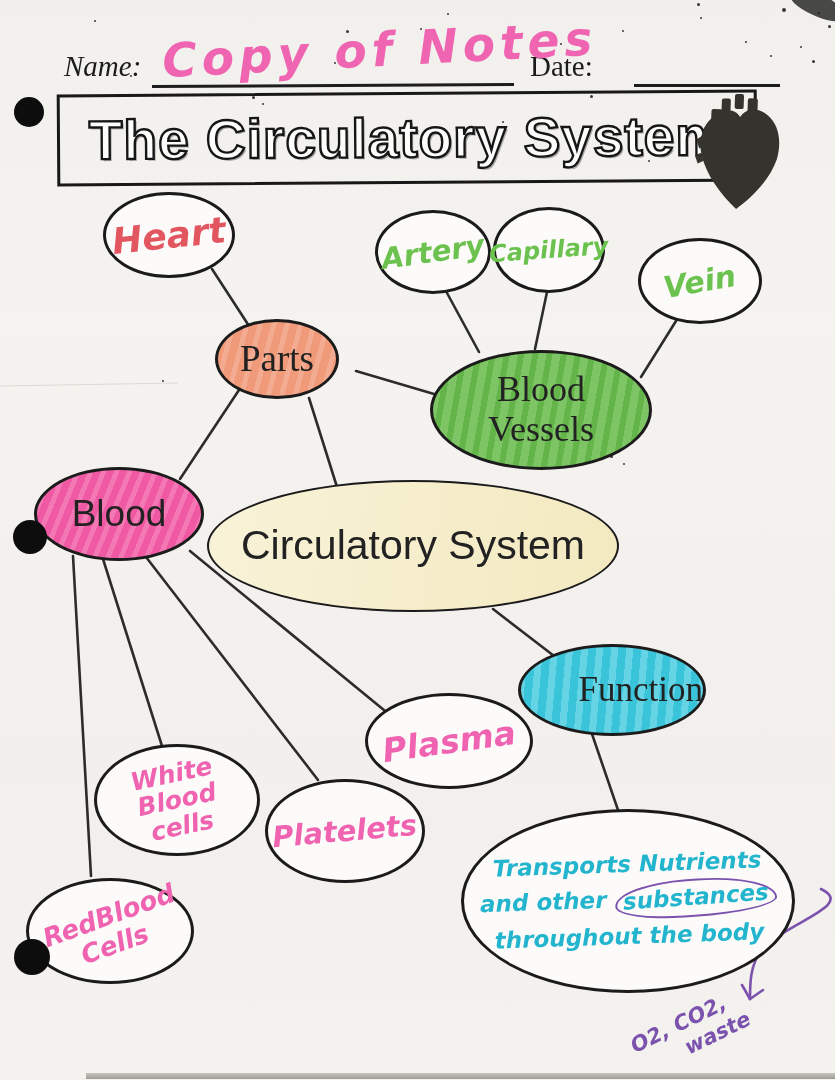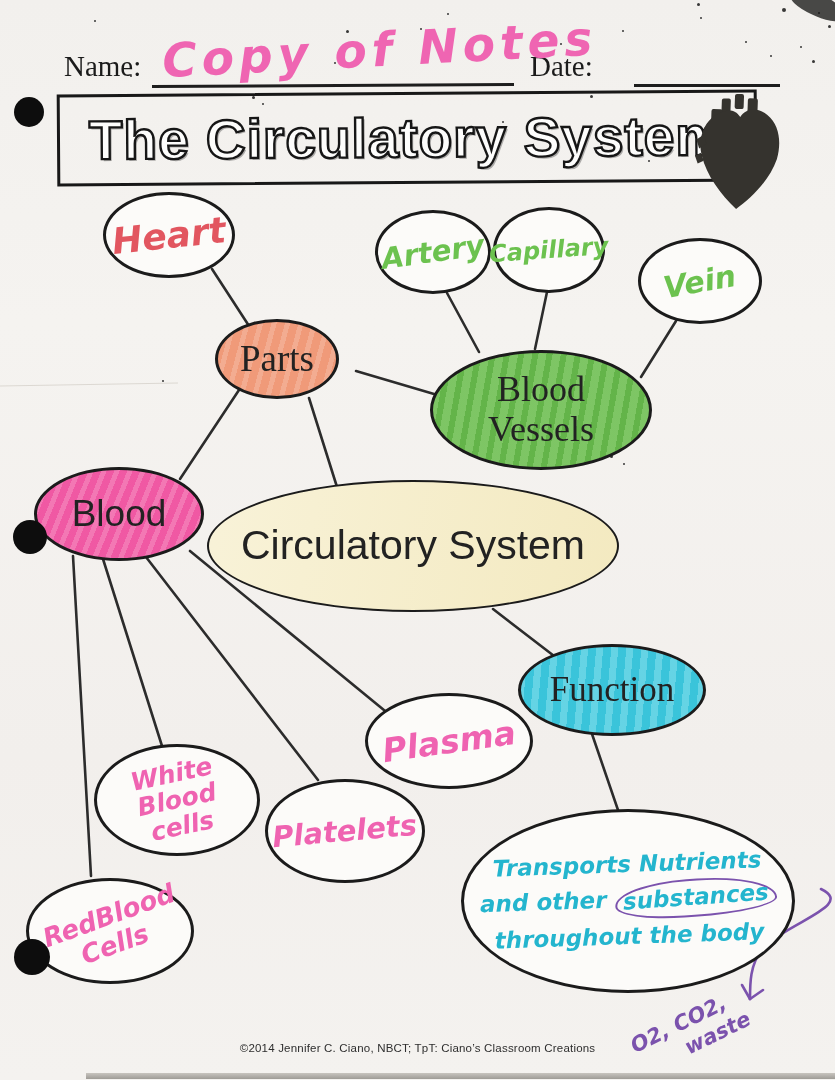--- a/index.html
+++ b/index.html
@@ -9,21 +9,21 @@
   .serif{font-family:"Liberation Serif",serif;}
   .hw{font-family:"DejaVu Sans",sans-serif;font-style:italic;font-weight:bold;}
 
   
   .hole{position:absolute;background:#0d0d0d;border-radius:50%;z-index:30;}
   .p1{left:14px;top:97px;width:30px;height:30px;}
   .p2{left:13px;top:520px;width:34px;height:34px;}
   .p3{left:14px;top:939px;width:36px;height:36px;}
 
   
-  .nm{position:absolute;left:64px;top:50px;font-size:29px;}
+  .nm{position:absolute;left:64px;top:50px;font-size:29px;font-style:italic;}
   .dt{position:absolute;left:530px;top:50px;font-size:29px;}
   .uline{position:absolute;height:3px;background:#1d1d1d;}
   .name-ul{left:152px;top:84px;width:362px;transform:rotate(-0.3deg);}
   .date-ul{left:634px;top:84px;width:146px;}
   .namevalue{position:absolute;left:162px;top:22px;font-size:47px;color:#ef65b2;
              letter-spacing:5px;transform:rotate(-3deg);z-index:5;}
 
   
   .titlebox{position:absolute;left:57px;top:92px;width:694px;height:86px;
             border:3px solid #181818;transform:rotate(-0.4deg);
@@ -41,21 +41,21 @@
   .printed{color:#222;line-height:1.1;}
   .fill-parts{background:#f09a79;
     background-image:repeating-linear-gradient(105deg,rgba(255,255,255,.18) 0 5px,rgba(255,255,255,0) 5px 13px);}
   .fill-bv{background:#6fbf53;
     background-image:repeating-linear-gradient(100deg,rgba(46,130,30,.18) 0 6px,rgba(255,255,255,.10) 6px 14px);}
   .fill-blood{background:#f15ea6;
     background-image:repeating-linear-gradient(112deg,rgba(255,255,255,.16) 0 5px,rgba(230,40,140,.10) 5px 12px);}
   .fill-circ{background:#f6eecb;
     background-image:linear-gradient(100deg,rgba(255,255,255,.25),rgba(235,220,160,.25));}
   .fill-func{background:#3fc9de;
-    background-image:repeating-linear-gradient(95deg,rgba(255,255,255,.20) 0 7px,rgba(20,160,190,.12) 7px 15px);}
+    background-image:repeating-linear-gradient(95deg,rgba(255,255,255,.20) 0 7px,rgba(20,160,190,.12) 7px 15px);justify-content:flex-end;}
 
   .pinkhw{color:#ef63b1;}
   .greenhw{color:#6cc24f;}
   .redhw{color:#e25660;}
   .cyanhw{color:#24b5ce;}
   .purplehw{color:#7b52ad;}
 
   .notetext{transform:rotate(-2deg);font-size:23px;line-height:1.45;letter-spacing:0px;}
   .bubble{display:inline-block;border:2.5px solid #7b52ad;padding:0 6px 1px 6px;
           border-radius:48% 52% 55% 45%/62% 66% 40% 42%;transform:rotate(-2deg);}
@@ -212,15 +212,14 @@
       </div>
       <div>throughout the body</div>
     </div>
   </div>
 
   <div class="hw purplehw o2note">
     <div>O2, CO2,</div>
     <div class="w2">waste</div>
   </div>
 
-  <div class="footer">©2014 Jennifer C. Ciano, NBCT; TpT: Ciano’s Classroom Creations</div>
   <div class="bottomedge"></div>
 </div>
 
 </body></html>

